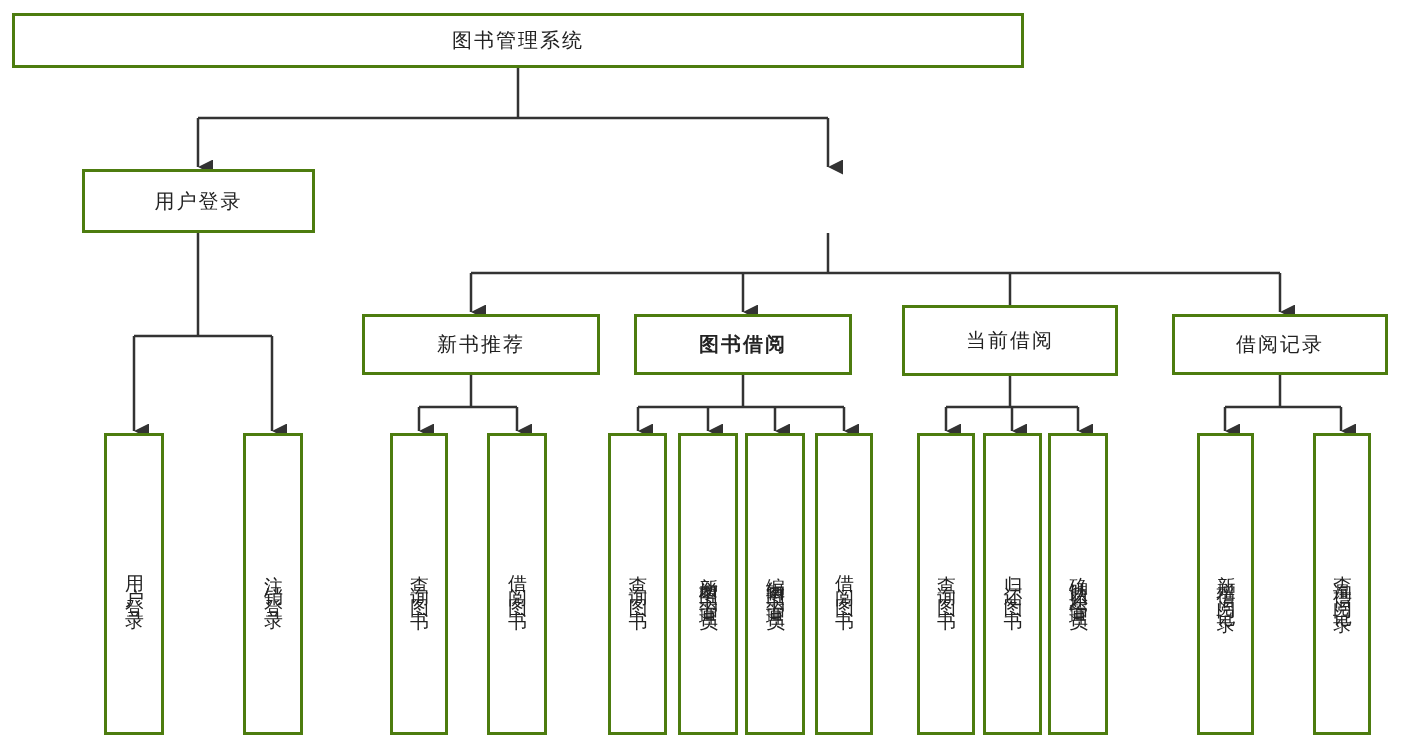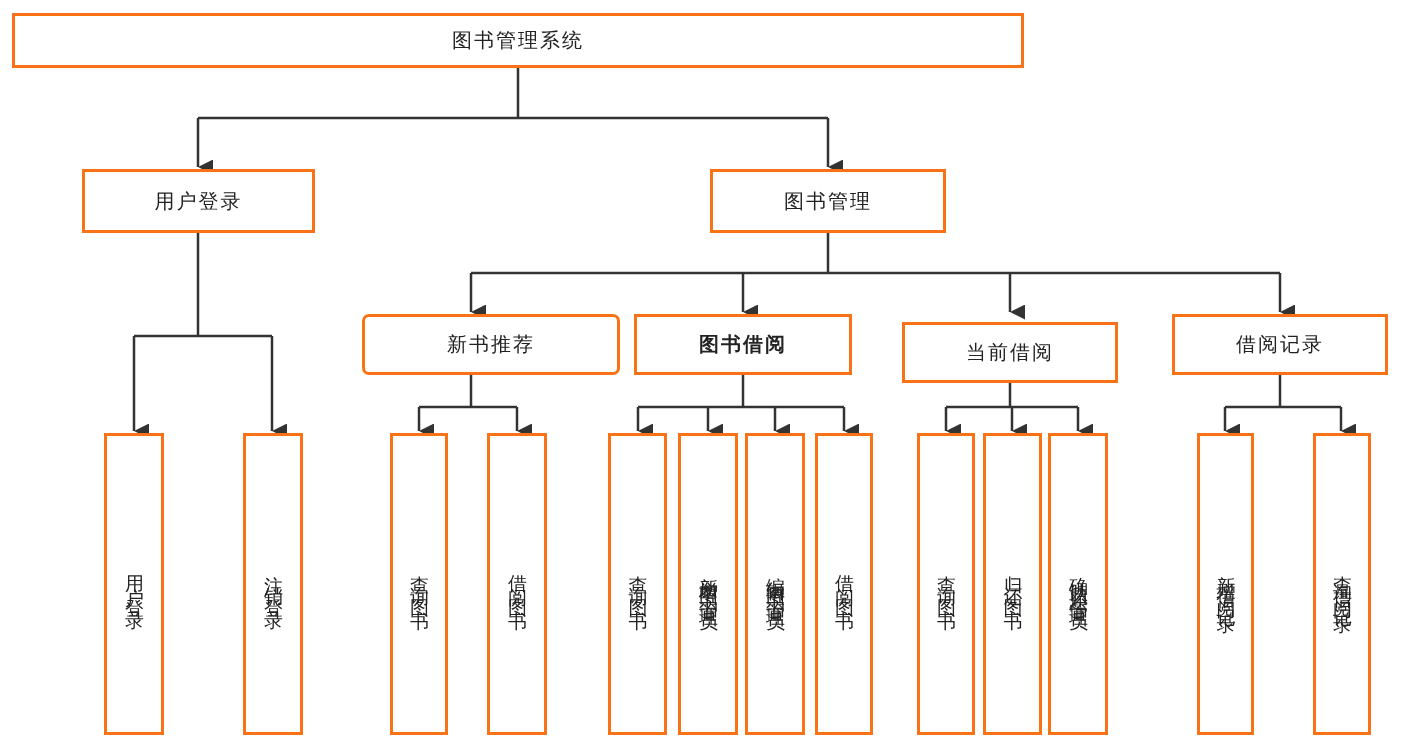--- a/index.html
+++ b/index.html
@@ -12,21 +12,21 @@
     overflow: hidden;
   }
   #wires {
     position: absolute;
     left: 0; top: 0;
     width: 1405px; height: 747px;
   }
   .box {
     position: absolute;
     box-sizing: border-box;
-    border: 3px solid #f97316;
+    border: 3px solid #4d7c0f;
     background: #ffffff;
     display: flex;
     align-items: center;
     justify-content: center;
     color: #222222;
   }
   .h-label {
     font-size: 20px;
     letter-spacing: 2px;
     white-space: nowrap;
@@ -105,31 +105,28 @@
     </g>
   </svg>
 
   <div class="box" style="left:12px; top:13px; width:1012px; height:55px;">
     <span class="h-label">图书管理系统</span>
   </div>
 
   <div class="box" style="left:82px; top:169px; width:233px; height:64px;">
     <span class="h-label">用户登录</span>
   </div>
-  <div class="box" style="left:710px; top:169px; width:236px; height:64px;">
-    <span class="h-label">图书管理</span>
-  </div>
 
-  <div class="box" style="left:362px; top:314px; width:258px; height:61px;border-radius:7px;">
+  <div class="box" style="left:362px; top:314px; width:238px; height:61px;">
     <span class="h-label">新书推荐</span>
   </div>
   <div class="box" style="left:634px; top:314px; width:218px; height:61px;font-weight:bold;">
     <span class="h-label">图书借阅</span>
   </div>
-  <div class="box" style="left:902px; top:322px; width:216px; height:61px;font-family:Liberation Serif, serif;">
+  <div class="box" style="left:902px; top:305px; width:216px; height:71px;font-family:Liberation Serif, serif;">
     <span class="h-label">当前借阅</span>
   </div>
   <div class="box" style="left:1172px; top:314px; width:216px; height:61px;">
     <span class="h-label">借阅记录</span>
   </div>
 
   <div class="box" style="left:104px; top:433px; width:60px; height:302px;">
     <span class="v-label">用户登录</span>
   </div>
   <div class="box" style="left:243px; top:433px; width:60px; height:302px;">

